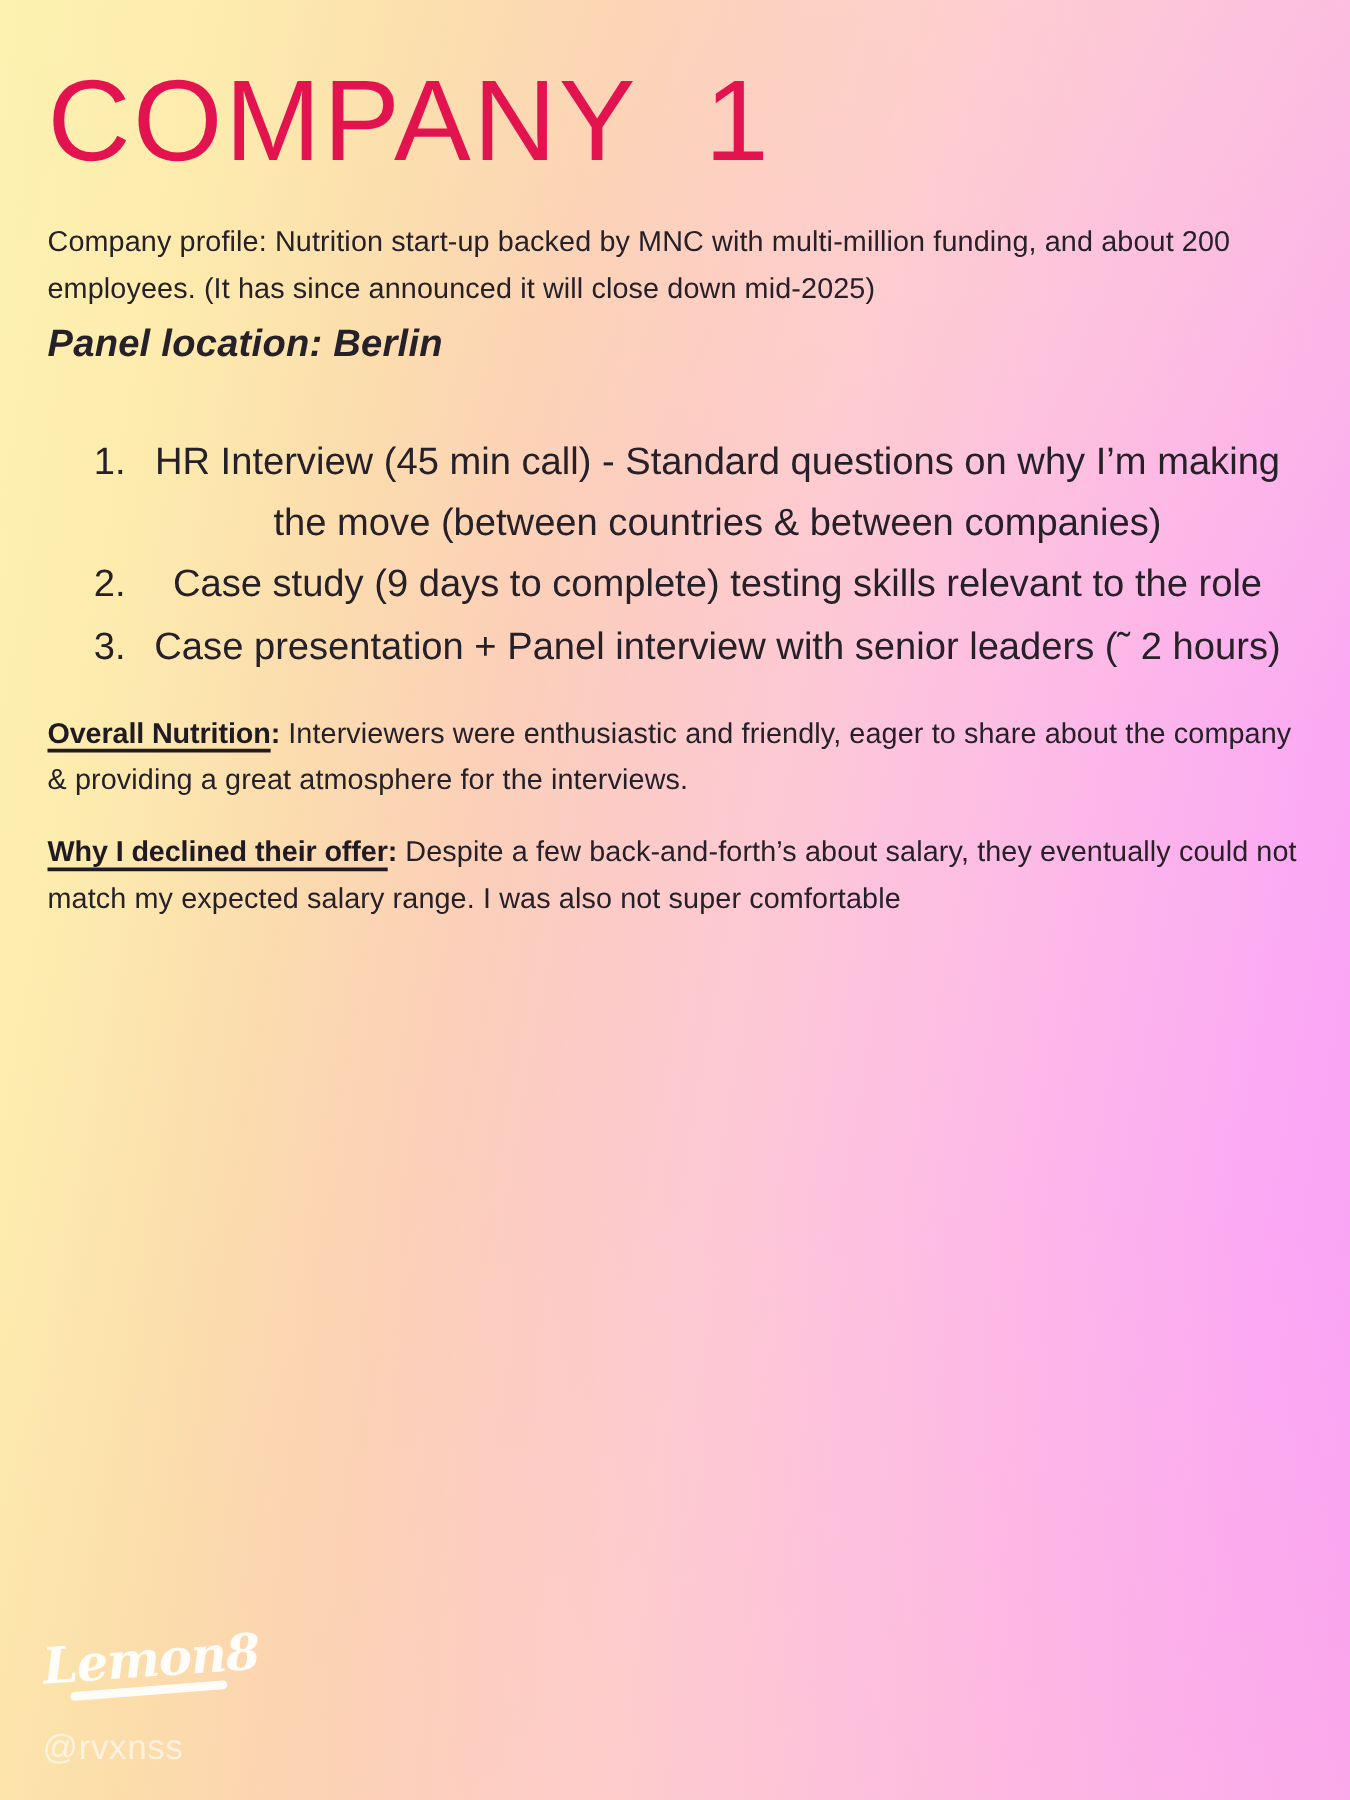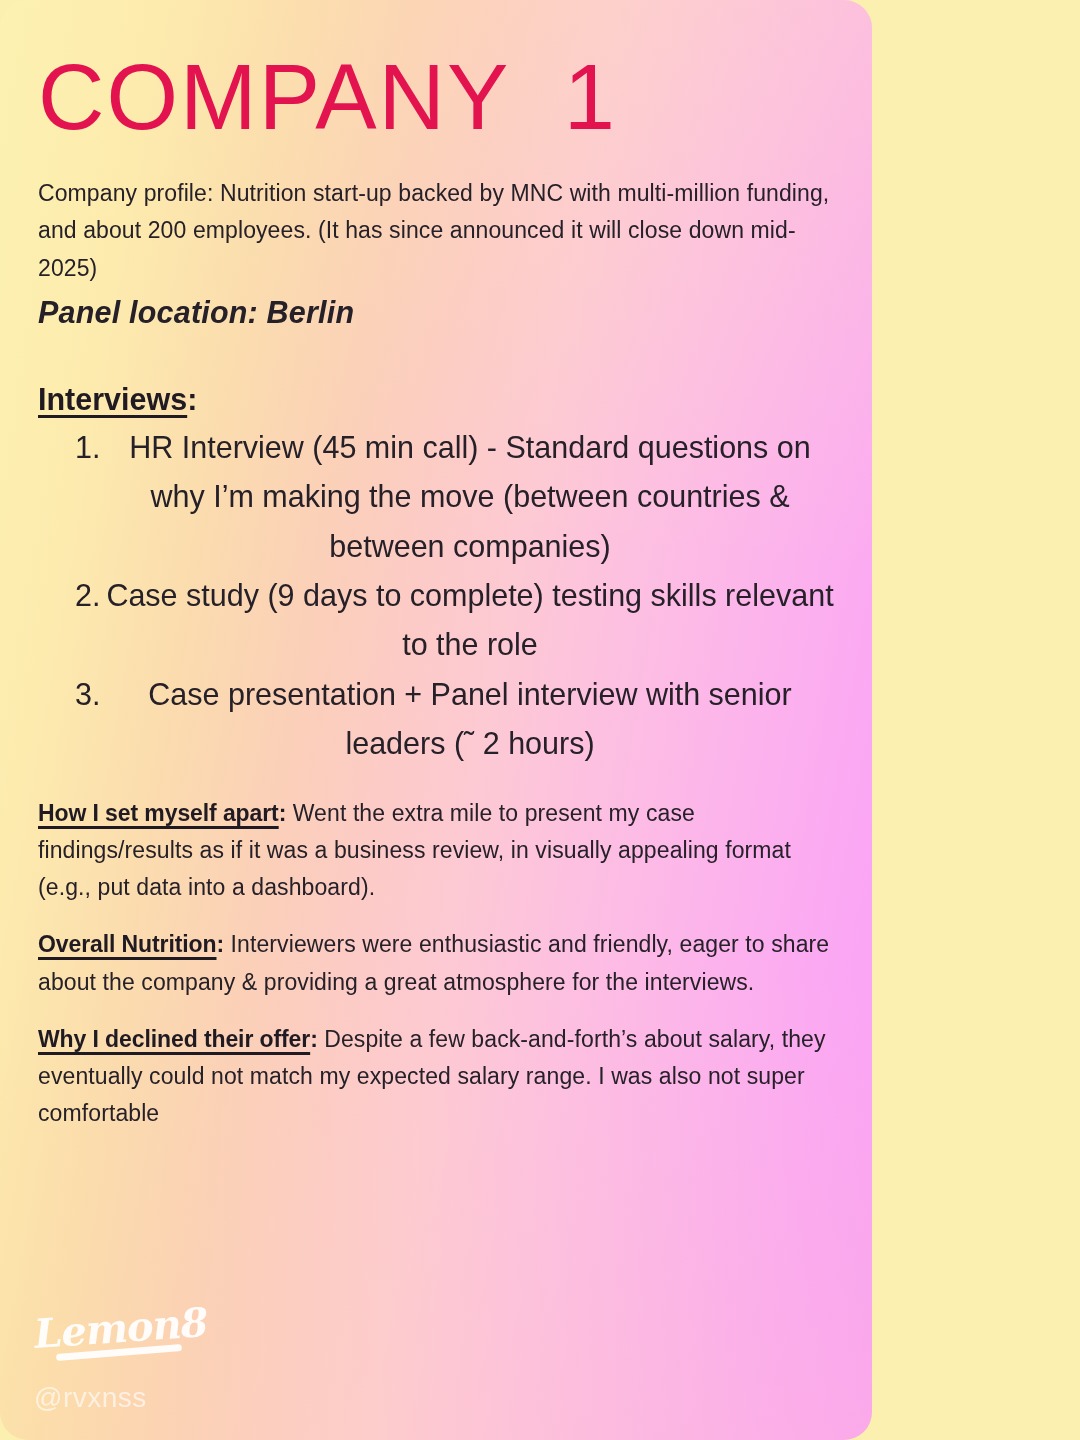--- a/index.html
+++ b/index.html
@@ -14,38 +14,37 @@
     font-family: "Liberation Sans", sans-serif;
     overflow: hidden;
     position: relative;
     background: #FBF0B0;
   }
 
   
   .card {
     position: absolute;
     inset: 0;
-    width: 872px;
+    width: 1080px;
     height: 1440px;
     overflow: hidden;
     background:
       linear-gradient(
         100deg,
         #FCF3B2 0%,
         #FDEBAE 14%,
         #FBDCAE 26%,
         #FBD0B8 37%,
         #FCCBC6 46%,
         #FDC9D4 55%,
         #FDBFE2 66%,
         #FCB3EC 78%,
         #FBA7F4 90%,
         #FAA0F7 100%
       );
-    border-radius: 28px;
   }
   
   .card::after {
     content: "";
     position: absolute;
     inset: 0;
     background:
       linear-gradient(
         185deg,
         rgba(255,235,170,0.22) 0%,
@@ -193,29 +192,27 @@
 <div class="card">
 
   <div class="content">
 
     <h1 class="title">COMPANY  1</h1>
 
     <p class="body-text para para-profile">Company profile: Nutrition start-up backed by MNC with multi-million funding, and about 200 employees. (It has since announced it will close down mid-2025)</p>
 
     <p class="hiring">Panel location: Berlin</p>
 
-    <h2 class="interviews-head"><span class="u">Interviews</span><span>:</span></h2>
 
     <ol class="interview-list">
       <li>HR Interview (45 min call) - Standard questions on why I’m making the move (between countries &amp; between companies)</li>
       <li>Case study (9 days to complete) testing skills relevant to the role</li>
       <li>Case presentation + Panel interview with senior leaders (˜ 2 hours)</li>
     </ol>
 
-    <p class="body-text para para-gap"><span class="section-head"><span class="u">How I set myself apart</span><span>:</span></span><span> Went the extra mile to present my case findings/results as if it was a business review, in visually appealing format (e.g., put data into a dashboard).</span></p>
 
     <p class="body-text para para-gap"><span class="section-head"><span class="u">Overall Nutrition</span><span>:</span></span><span> Interviewers were enthusiastic and friendly, eager to share about the company &amp; providing a great atmosphere for the interviews.</span></p>
 
     <p class="body-text para"><span class="section-head"><span class="u">Why I declined their offer</span><span>:</span></span><span> Despite a few back-and-forth’s about salary, they eventually could not match my expected salary range. I was also not super comfortable</span></p>
 
   </div>
 
   <div class="watermark">
     <span class="wm-logo">Lemon8</span>
     <span class="wm-swoosh"></span>

